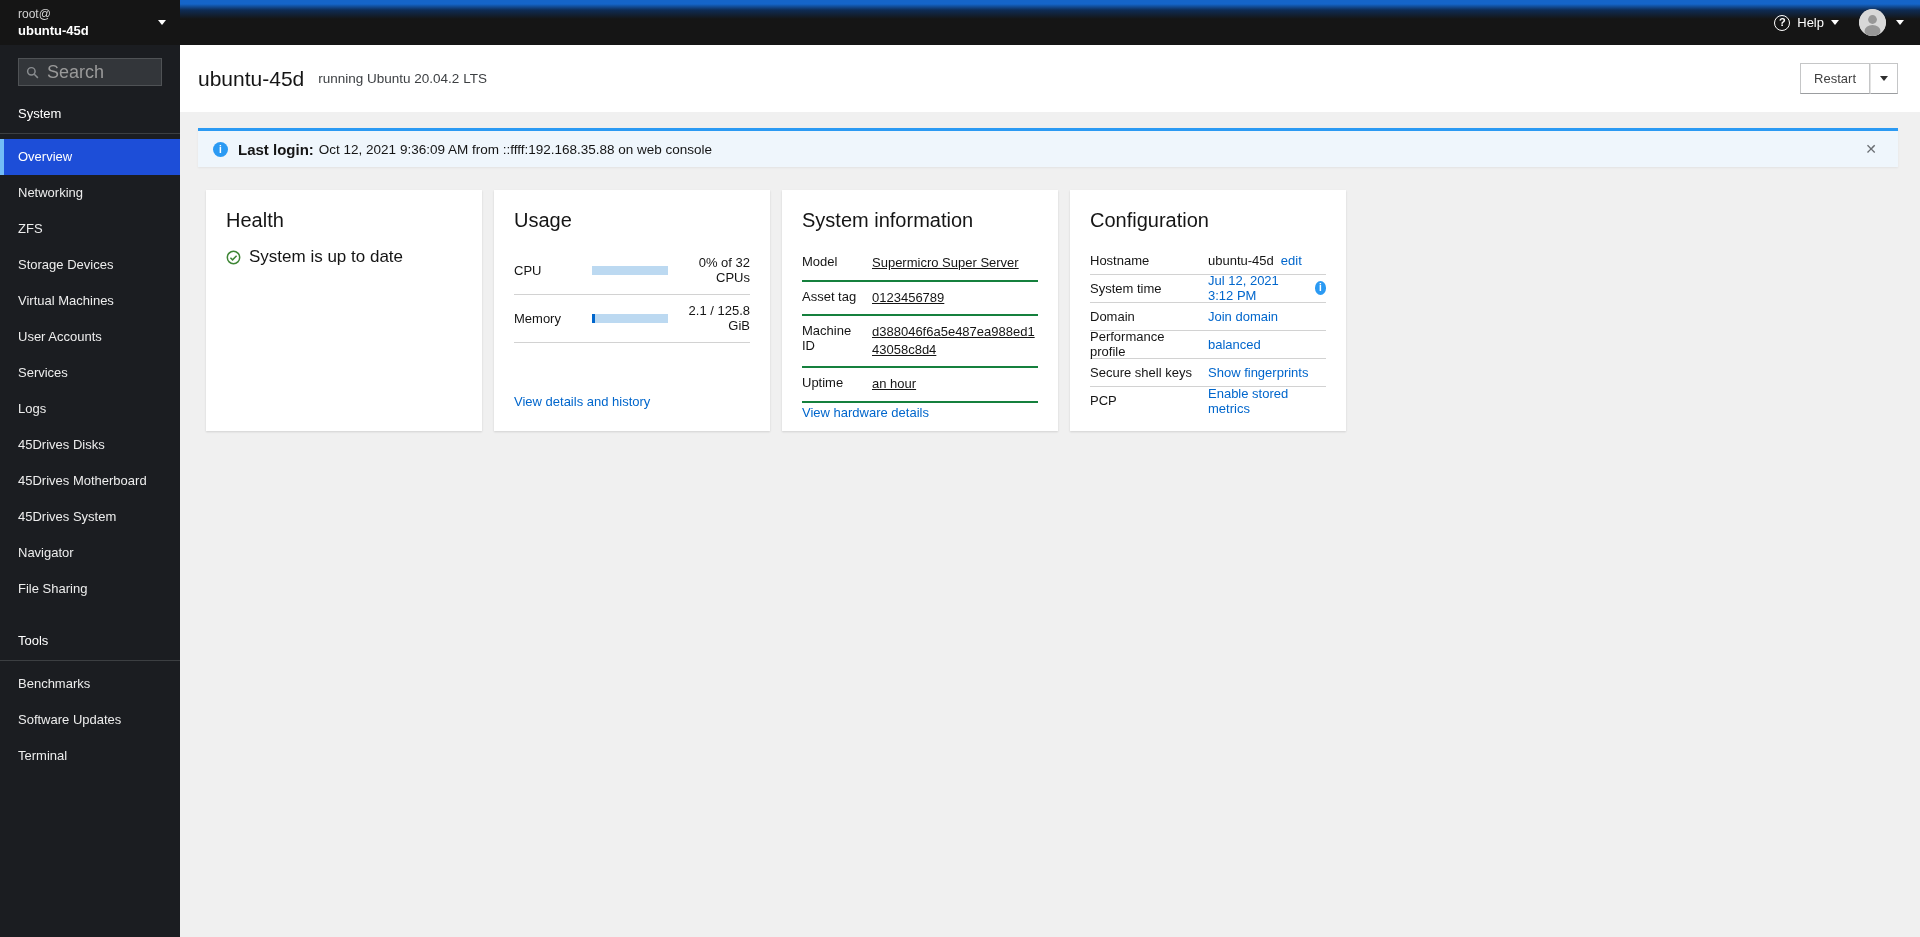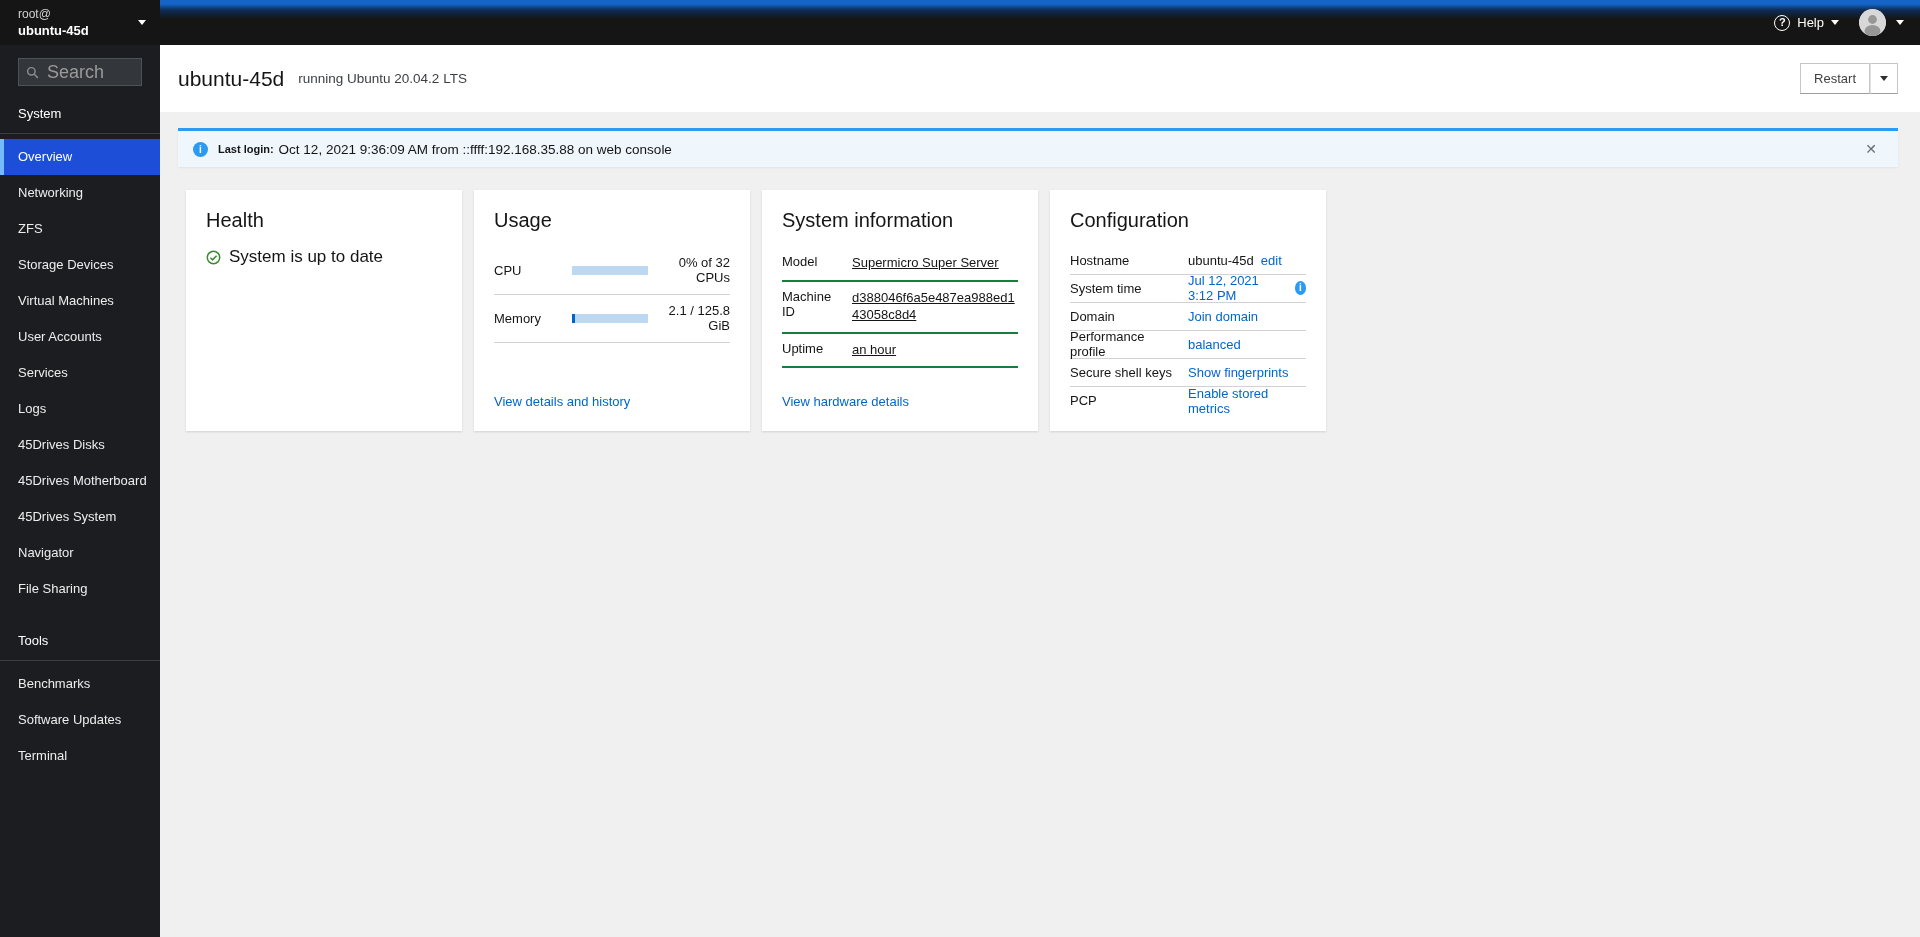--- a/index.html
+++ b/index.html
@@ -2,21 +2,21 @@
 <html><head>
 <meta charset="utf-8">
 <style>
   * { margin:0; padding:0; box-sizing:border-box; }
   html,body { width:1920px; height:937px; overflow:hidden; }
   body { font-family:"Liberation Sans","DejaVu Sans",sans-serif; background:#f0f0f0; }
 
   .app { display:flex; width:1920px; height:937px; }
 
   
-  .sidebar { width:160px; flex-shrink:0; background:#1b1d21; display:flex; flex-direction:column; }
+  .sidebar { width:180px; flex-shrink:0; background:#1b1d21; display:flex; flex-direction:column; }
   .host-switcher { height:45px; background:#151515; display:flex; align-items:center; padding:0 14px 0 18px; cursor:pointer; }
   .host-text { flex:1; line-height:1.35; }
   .host-user { display:block; font-size:12px; color:#d2d2d2; }
   .host-name { display:block; font-size:13px; font-weight:700; color:#fff; }
   .caret { width:0; height:0; border-left:4px solid transparent; border-right:4px solid transparent; border-top:5px solid #fff; display:inline-block; }
   .caret.dark { border-top-color:#2f2f2f; }
 
   .search-wrap { margin:13px 18px 6px 18px; position:relative; }
   .search-wrap svg { position:absolute; left:8px; top:8px; }
   .search-input { width:100%; height:28px; background:#33363a; border:1px solid #4f5255; color:#c8c8c8; font-size:18px; padding:4px 20px 4px 28px; font-family:inherit; }
@@ -43,21 +43,21 @@
   .page-subtitle { font-size:13.5px; color:#3c3f42; margin-left:14px; }
   .restart-split { margin-left:auto; display:flex; }
   .btn { background:#fff; border:1px solid #c5c6c7; border-bottom-color:#9b9da0; font-size:13px; color:#414141; padding:7px 13px; cursor:pointer; font-family:inherit; }
   .btn.caret-seg { border-left:1px solid #e3e3e3; padding:7px 9px; display:flex; align-items:center; }
 
   .content { flex:1; background:#f0f0f0; padding:16px 22px 0 18px; overflow:hidden; }
 
   
   .alert { background:#eff6fc; border-top:3px solid #2b9af3; height:39px; display:flex; align-items:center; padding:0 15px; box-shadow:0 1px 2px rgba(0,0,0,0.06); }
   .alert-icon { width:15px; height:15px; border-radius:50%; background:#2b9af3; color:#fff; font-size:10px; font-weight:700; line-height:15px; text-align:center; flex-shrink:0; }
-  .alert-title { font-size:11px; font-weight:700; color:#151515; margin:0 5px 0 10px; }
+  .alert-title { font-size:15px; font-weight:700; color:#151515; margin:0 5px 0 10px; }
   .alert-text { font-size:13.5px; color:#151515; }
   .alert-close { margin-left:auto; background:none; border:0; color:#6a6e73; font-size:14px; cursor:pointer; padding:4px 6px; }
 
   
   .cards { margin-top:23px; display:grid; grid-template-columns:repeat(4,276px); gap:12px;padding-left:8px; }
   .card { background:#fff; height:241px; padding:19px 20px; box-shadow:0 1px 2px rgba(3,3,3,0.13); display:flex; flex-direction:column; }
   .card-title { font-size:20px; font-weight:400; color:#151515; margin-bottom:15px; }
   .link { color:#0066cc; font-size:13px; text-decoration:none; cursor:pointer; }
   .card-footer { margin-top:auto; padding-bottom:2px; }
 
@@ -201,20 +201,24 @@
           </div>
         </div>
 
         <div class="card">
           <div class="card-title">System information</div>
           <div class="si-row">
             <span class="si-label">Model</span>
             <span class="si-value">Supermicro Super Server</span>
           </div>
           <div class="si-row">
+            <span class="si-label">Asset tag</span>
+            <span class="si-value">0123456789</span>
+          </div>
+          <div class="si-row">
             <span class="si-label">Machine ID</span>
             <span class="si-value">d388046f6a5e487ea988ed143058c8d4</span>
           </div>
           <div class="si-row">
             <span class="si-label">Uptime</span>
             <span class="si-value">an hour</span>
           </div>
           <div class="card-footer">
             <a class="link">View hardware details</a>
           </div>

